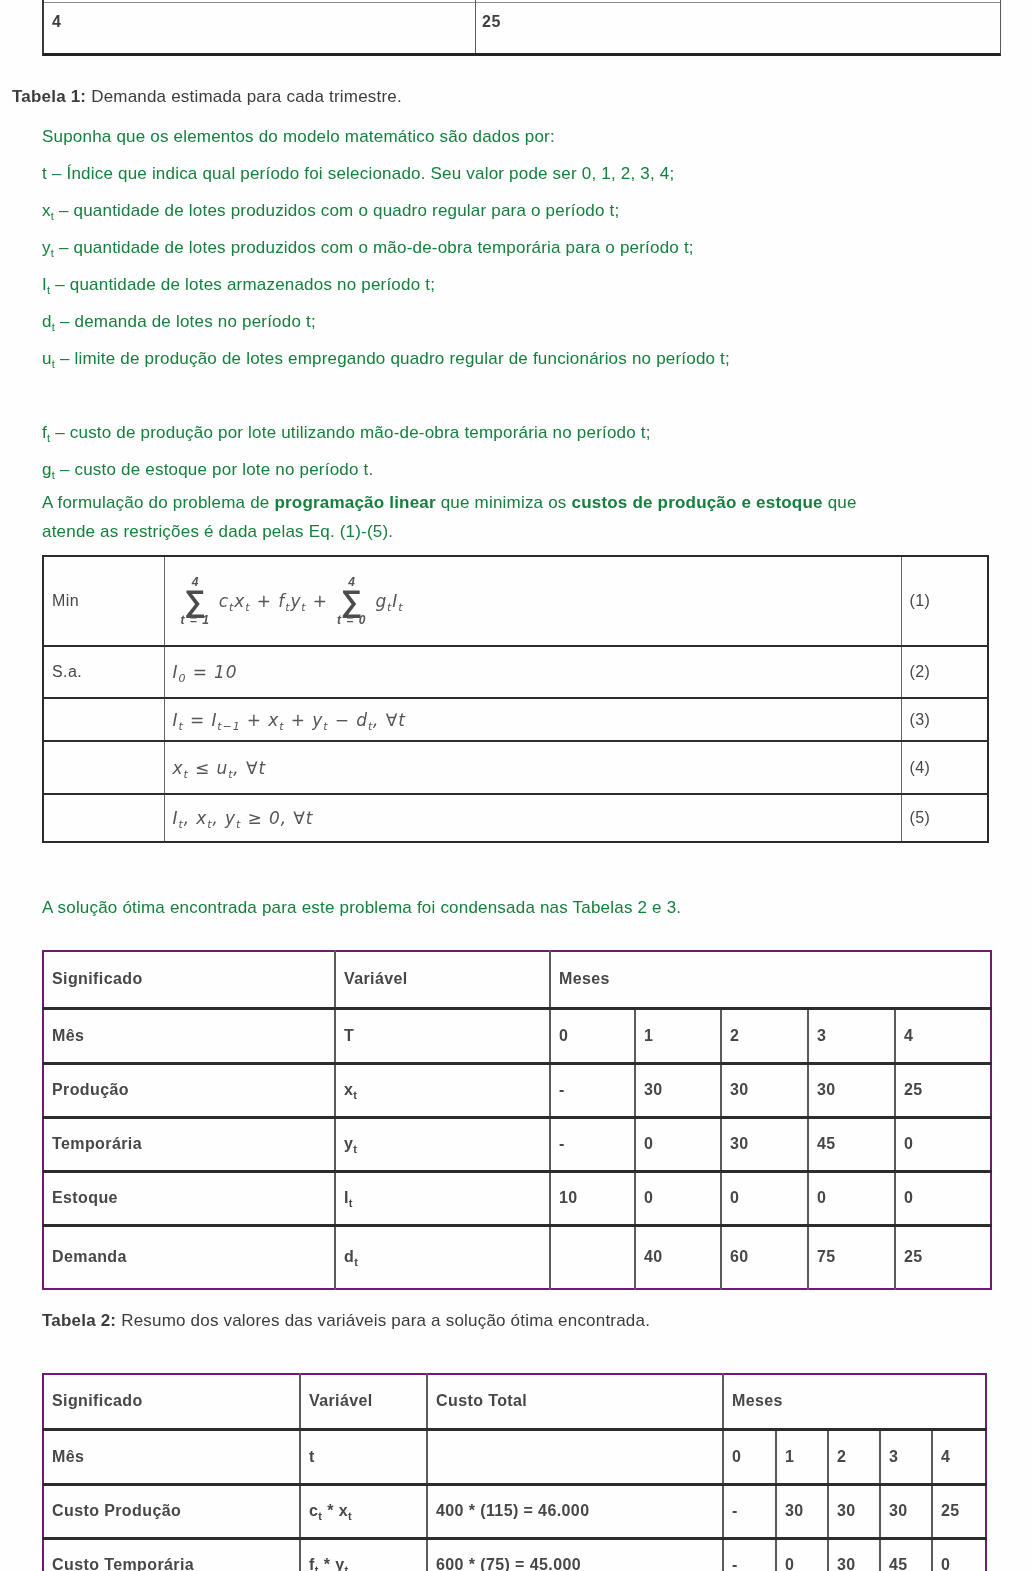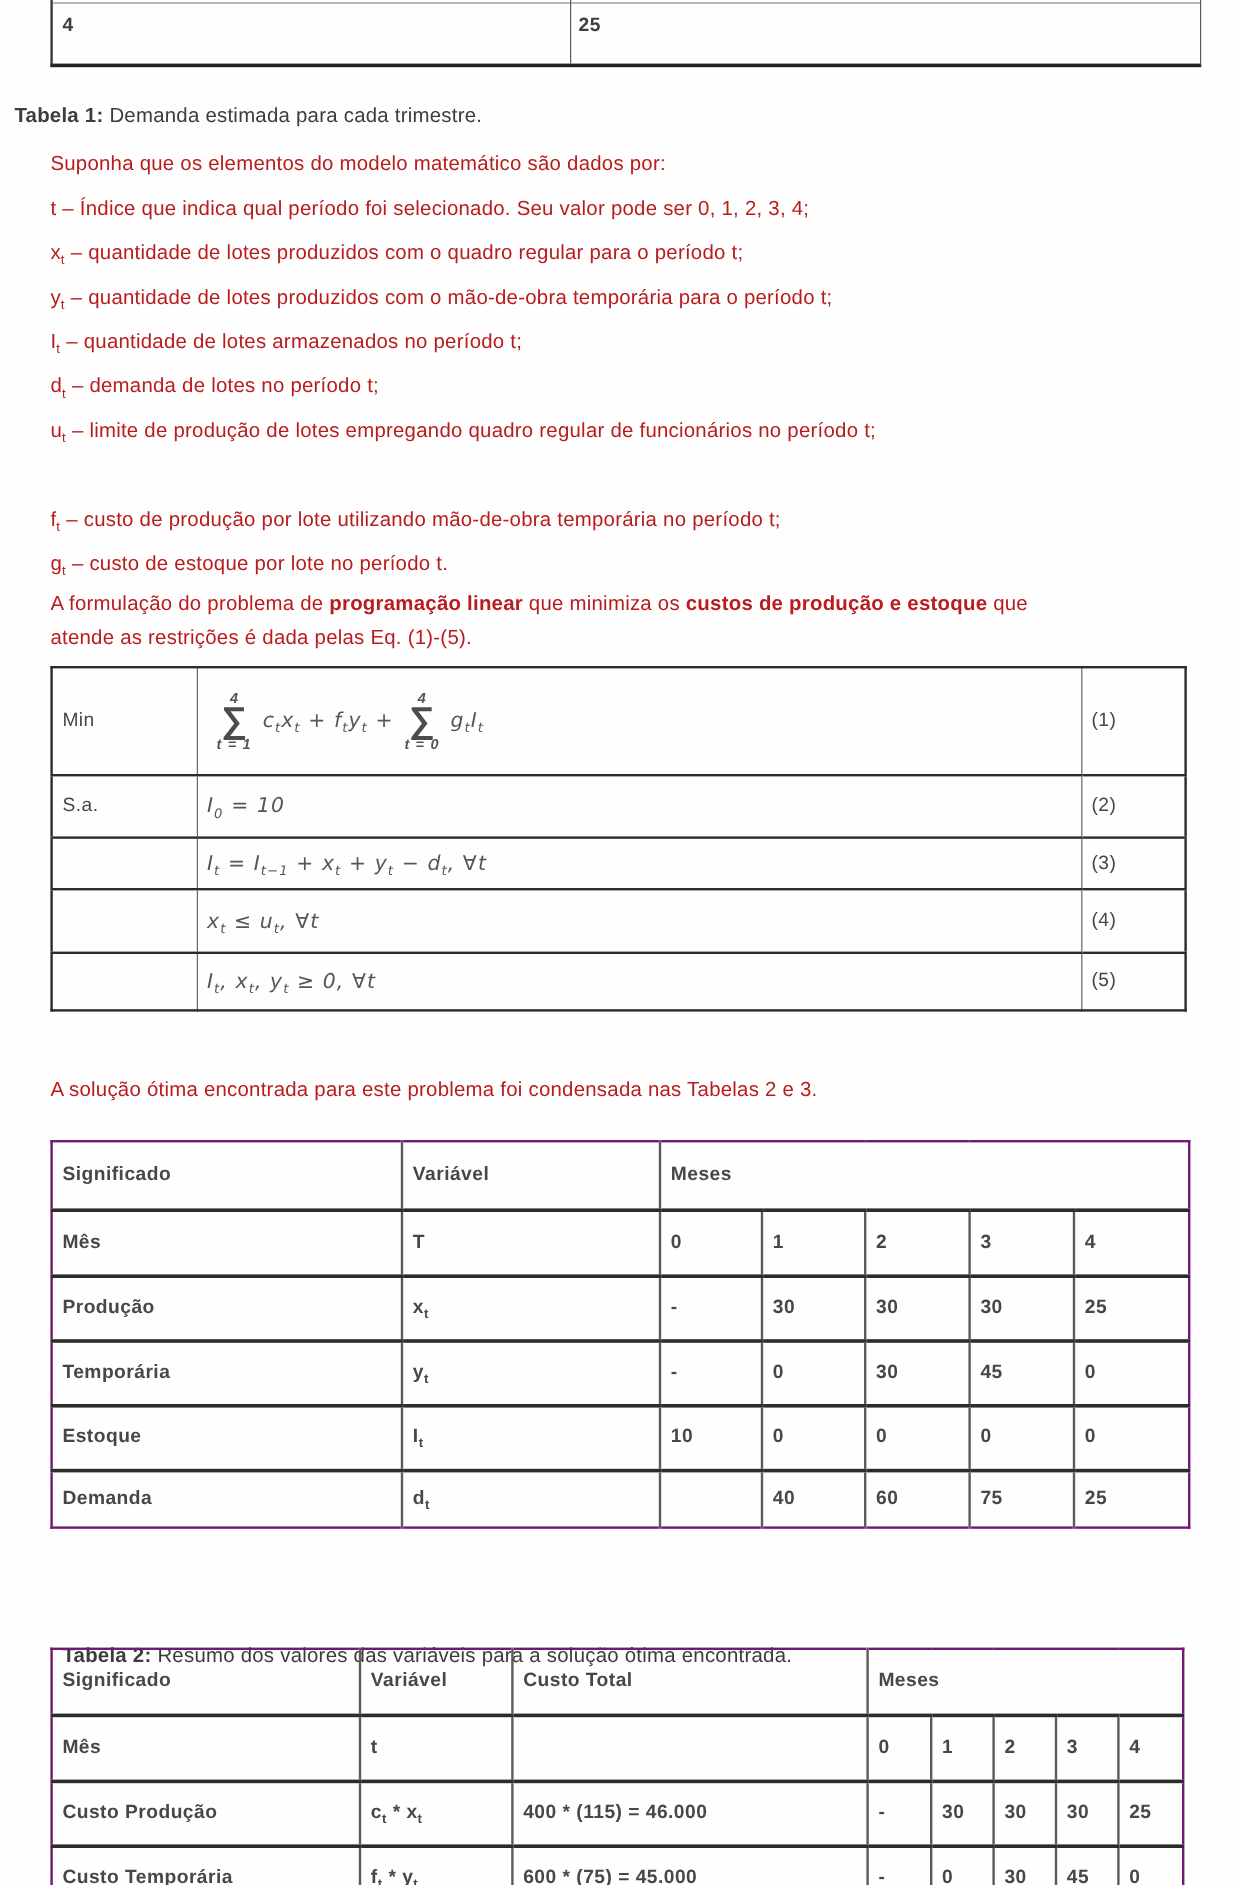--- a/index.html
+++ b/index.html
@@ -4,21 +4,21 @@
 <style>
   html,body{margin:0;padding:0;background:#e9e9e9;}
   .page{
     position:relative;width:1032px;height:1571px;margin:0 auto;
     background:#fefefe;overflow:hidden;
     font-family:"Liberation Sans","DejaVu Sans",sans-serif;
     color:#3c3c3c;filter:blur(0.3px);
   }
   .abs{position:absolute;}
   p{margin:0;}
-  .body-text{font-size:17px;letter-spacing:0.2px;line-height:29px;color:#b91c1c;}
+  .body-text{font-size:17px;letter-spacing:0.2px;line-height:29px;color:#15803d;}
   .b{font-weight:700;}
 
   
   .t1frag{
     position:absolute;left:42px;top:0;width:956px;height:53px;
     border-left:2px solid #3a3a3a;border-right:1px solid #5a5a5a;
     border-bottom:3px solid #222;
   }
   .t1frag-topline{position:absolute;left:0;right:0;top:2px;height:1px;background:#8a8a8a;}
   .t1frag-div{position:absolute;left:431px;top:0;bottom:0;width:1px;background:#5a5a5a;}
@@ -183,33 +183,33 @@
     </tr>
     <tr style="height:54px">
       <td>Estoque</td>
       <td>I<sub>t</sub></td>
       <td>10</td>
       <td>0</td>
       <td>0</td>
       <td>0</td>
       <td>0</td>
     </tr>
-    <tr style="height:48px">
+    <tr style="height:64px">
       <td>Demanda</td>
       <td>d<sub>t</sub></td>
       <td></td>
       <td>40</td>
       <td>60</td>
       <td>75</td>
       <td>25</td>
     </tr>
   </tbody>
     </table>
 
-  <p class="caption-left" style="top:1370px;margin-left:10px;"><span class="b">Tabela 2:</span><span> Resumo dos valores das variáveis para a solução ótima encontrada.</span></p>
+  <p class="caption-left" style="top:1311px;"><span class="b">Tabela 2:</span><span> Resumo dos valores das variáveis para a solução ótima encontrada.</span></p>
 
   <table class="dt grid" style="top:1373px;width:943px;">
     <colgroup>
         <col style="width:257px">
         <col style="width:127px">
         <col style="width:296px">
         <col style="width:53px">
         <col style="width:52px">
         <col style="width:52px">
         <col style="width:52px">

